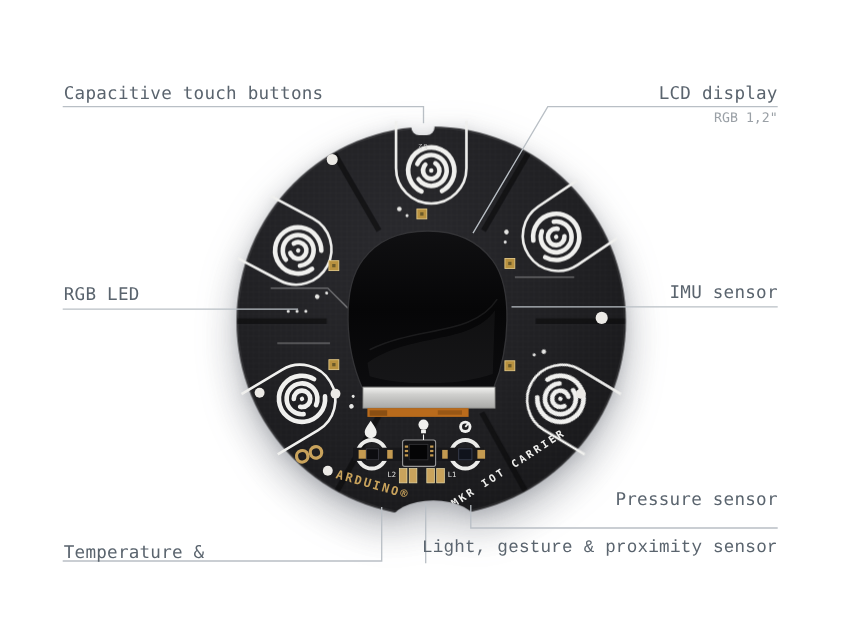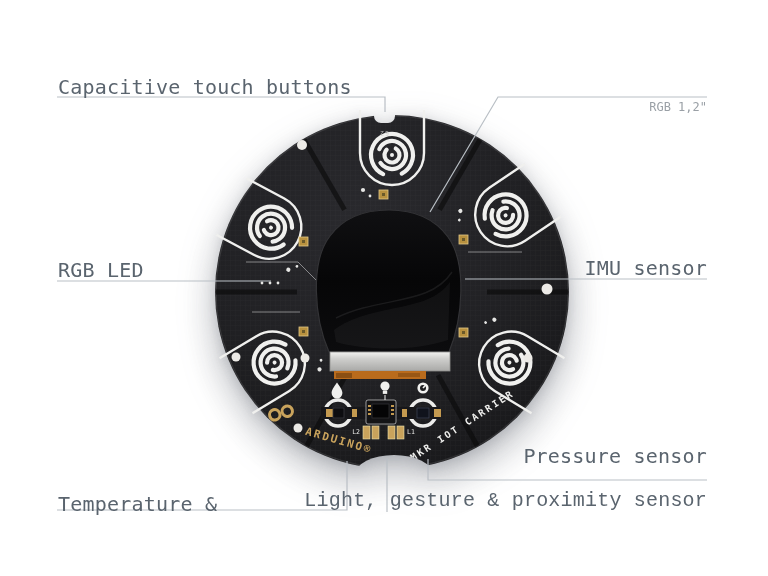--- a/index.html
+++ b/index.html
@@ -2,21 +2,21 @@
 <html style="--bg: #ffffff; --label: #5a646e; --sublabel: #9aa0a6; --line: #b9bfc5;"><head>
 <meta charset="utf-8">
 <style>
   html,body{margin:0;padding:0;}
   #stage{
     position:relative;width:768px;height:576px;overflow:hidden;
     background:var(--bg,#ffffff);
     font-family:"DejaVu Sans Mono","Liberation Mono",monospace;
   }
   .label{
-    position:absolute;font-size:20px;letter-spacing:0.2px;
+    position:absolute;font-size:16px;letter-spacing:0.2px;
     color:var(--label,#5a646e);white-space:nowrap;
   }
   .label.right{text-align:right;}
   .sublabel{
     position:absolute;font-size:12px;color:var(--sublabel,#9aa0a6);
     white-space:nowrap;text-align:right;
   }
   #board-svg{
     position:absolute;left:0;top:0;
     filter:drop-shadow(0 14px 18px rgba(95,100,110,0.40)) drop-shadow(0 4px 6px rgba(95,100,110,0.25));
@@ -233,20 +233,21 @@
       <path d="M57 281 H271"></path>
       <path d="M465 279 H707"></path>
       <path d="M57 510 H347 V461"></path>
       <path d="M707 480 H428 V459"></path>
       <path d="M387 458 V512"></path>
     </g>
   </svg>
 
   <div class="label" style="left:58px;top:75px;">Capacitive touch buttons</div>
 
+  <div class="label right" style="right:61px;top:75px;">LCD display</div>
   <div class="sublabel" style="right:61px;top:100px;">RGB 1,2"</div>
 
   <div class="label" style="left:58px;top:258px;">RGB LED</div>
 
   <div class="label right" style="right:61px;top:256px;">IMU sensor</div>
 
   <div class="label" style="left:58px;top:459px;margin-top:33px;">Temperature &amp;</div>
 
   <div class="label right" style="right:61px;top:444px;">Pressure sensor</div>
 

